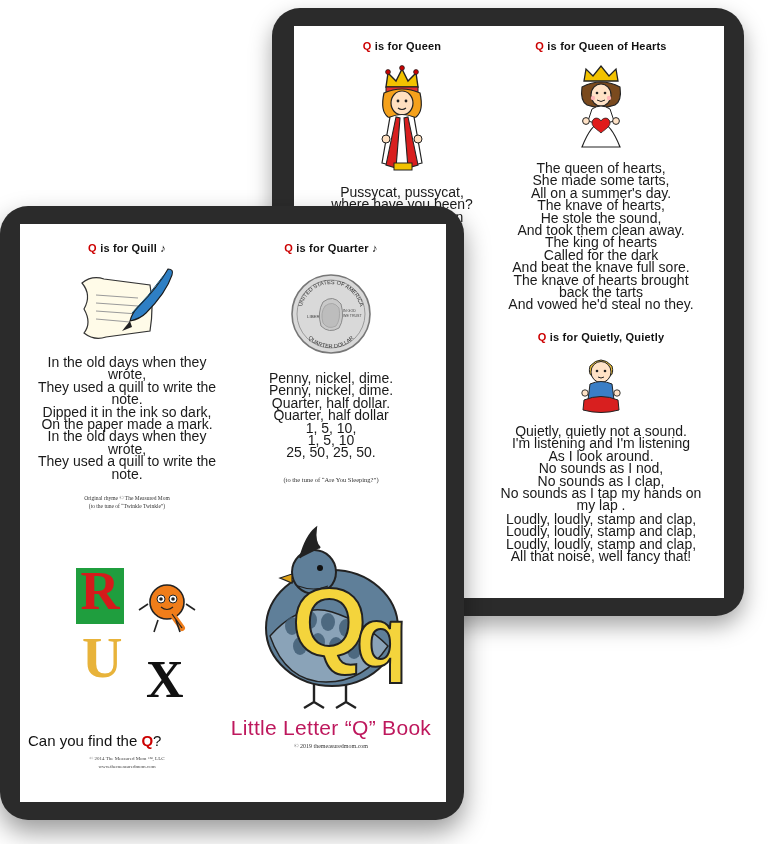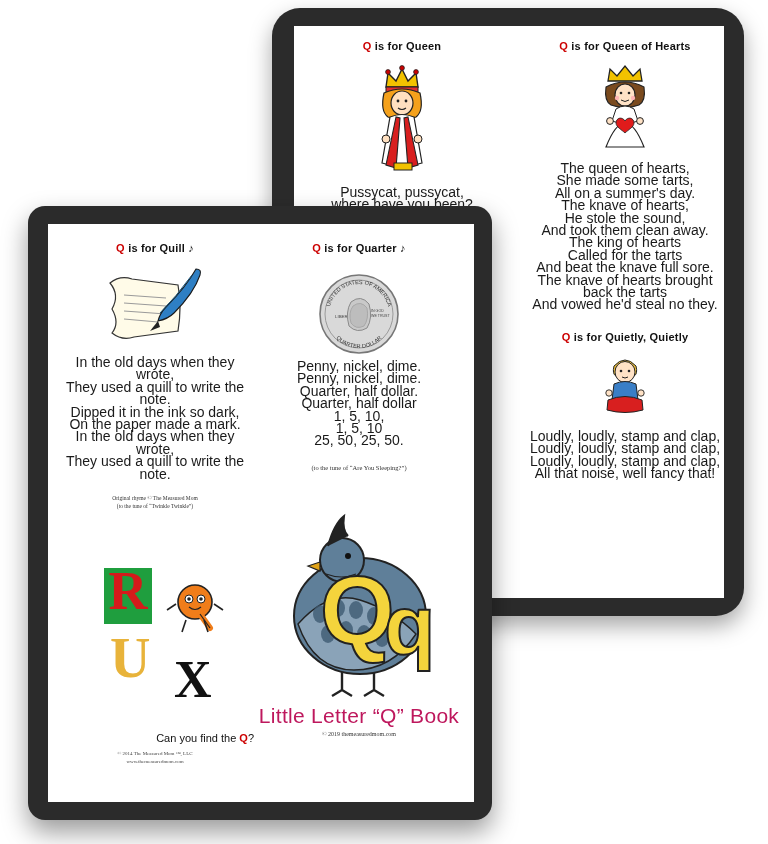--- a/index.html
+++ b/index.html
@@ -22,24 +22,24 @@
     box-shadow:0 10px 22px rgba(0,0,0,.35);
   }
   .sheet-back .page{
     position:absolute;left:22px;top:18px;width:430px;height:572px;
     background:#ffffff;
   }
 
   
   .sheet-front{
     position:absolute;
-    left:28px;top:206px;
+    left:0;top:206px;
     width:464px;height:614px;
     background:#2b2b2b;
-    border-radius:17px;
+    border-radius:28px;
     box-shadow:0 12px 26px rgba(0,0,0,.40);
   }
   .sheet-front .page{
     position:absolute;left:20px;top:18px;width:426px;height:578px;
     background:#ffffff;
   }
 
   
   .title{
     text-align:center;
@@ -67,42 +67,42 @@
     text-align:center;
     font-size:5.5px;
     color:#333;
     line-height:8px;
     font-family:"Liberation Serif", serif;
   }
 
   
   .col{position:absolute;}
   .bk-col-l{left:10px;top:14px;width:196px;}
-  .bk-col-r{left:228px;top:14px;width:206px;}
+  .bk-col-r{left:204px;top:14px;width:206px;}
 
   
   .fr-col-l{left:8px;top:18px;width:198px;}
   .fr-col-r{left:208px;top:18px;width:206px;}
 
   .img-wrap{display:flex;justify-content:center;align-items:center;}
 
   
   .cover-title{
     text-align:center;
     font-size:21px;
     color:#be185d;
     font-family:"Liberation Sans", sans-serif;
     letter-spacing:.3px;
   }
   .cover-credit{
     text-align:center;font-size:6px;color:#333;margin-top:3px;
     font-family:"Liberation Serif", serif;
   }
   .findq{
-    text-align:right;font-size:11px;color:#111;
+    text-align:left;font-size:15px;color:#111;
   }
   .findq .q{color:#cc0000;font-weight:bold;}
 
   .bottom-credit{
     text-align:center;font-size:5px;color:#444;line-height:7.5px;
     font-family:"Liberation Serif", serif;
   }
 
   
   .letter{
@@ -184,21 +184,21 @@
           </div>
 
           <div class="verse" style="margin-top:8px;">
             <div>The queen of hearts,</div>
             <div>She made some tarts,</div>
             <div>All on a summer's day.</div>
             <div>The knave of hearts,</div>
             <div>He stole the sound,</div>
             <div>And took them clean away.</div>
             <div>The king of hearts</div>
-            <div>Called for the tarts</div>
+            <div>Called for the dark</div>
             <div>And beat the knave full sore.</div>
             <div>The knave of hearts brought back the tarts</div>
             <div>And vowed he'd steal no they.</div>
           </div>
         </div>
 
         <div style="margin-top:20px;">
           <div class="title">
             <span class="q">Q</span><span> is for Quietly, Quietly</span>
           </div>
@@ -210,22 +210,30 @@
               <circle cx="27" cy="21" r="1.3" fill="#222"></circle>
               <circle cx="35" cy="21" r="1.3" fill="#222"></circle>
               <path d="M28 27 q3 2 6 0" stroke="#222" stroke-width="1" fill="none"></path>
               <path d="M20 34 q11 -5 22 0 l2 16 q-13 5 -26 0Z" fill="#3a7ec6" stroke="#222" stroke-width="1"></path>
               <path d="M14 50 q17 -7 34 0 l1 10 q-18 5 -36 0Z" fill="#d81f1f" stroke="#222" stroke-width="1"></path>
               <circle cx="15" cy="43" r="3.2" fill="#ffe2c6" stroke="#222" stroke-width=".9"></circle>
               <circle cx="47" cy="43" r="3.2" fill="#ffe2c6" stroke="#222" stroke-width=".9"></circle>
             </svg>
           </div>
 
-
-          <div class="verse" style="margin-top:11px;">
+          <div class="verse" style="margin-top:6px;">
+            <div>Quietly, quietly not a sound.</div>
+            <div>I'm listening and I'm listening</div>
+            <div>As I look around.</div>
+            <div>No sounds as I nod,</div>
+            <div>No sounds as I clap,</div>
+            <div>No sounds as I tap my hands on my lap .</div>
+          </div>
+
+          <div class="verse" style="margin-top:1px;">
             <div>Loudly, loudly, stamp and clap,</div>
             <div>Loudly, loudly, stamp and clap,</div>
             <div>Loudly, loudly, stamp and clap,</div>
             <div>All that noise, well fancy that!</div>
           </div>
         </div>
       </div>
 
     </div>
   </div>
@@ -325,21 +333,21 @@
                 <textPath href="#arcBot" startOffset="50%" text-anchor="middle">QUARTER DOLLAR</textPath>
               </text>
               <text x="18" y="46" font-size="4.4" fill="#444" font-family="Liberation Sans, sans-serif">LIBERTY</text>
               <text x="54" y="40" font-size="3.6" fill="#444" font-family="Liberation Sans, sans-serif">IN GOD</text>
               <text x="54" y="45" font-size="3.6" fill="#444" font-family="Liberation Sans, sans-serif">WE TRUST</text>
               <path d="M34 30 q10 -8 18 2 q4 14 -2 24 q-10 6 -18 -2 q-4 -14 2 -24Z" fill="#c9c9c9" stroke="#8a8a8a" stroke-width="1"></path>
               <path d="M36 34 q8 -6 14 2 q2 11 -3 18 q-8 4 -13 -3 q-3 -10 2 -17Z" fill="#bdbdbd" stroke="#9c9c9c" stroke-width=".7"></path>
             </svg>
           </div>
 
-          <div class="verse" style="margin-top:0;">
+          <div class="verse" style="margin-top:12px;">
             <div>Penny, nickel, dime.</div>
             <div>Penny, nickel, dime.</div>
             <div>Quarter, half dollar.</div>
             <div>Quarter, half dollar</div>
             <div>1, 5, 10,</div>
             <div>1, 5, 10</div>
             <div>25, 50, 25, 50.</div>
           </div>
 
           <div class="tune" style="margin-top:16px;">

